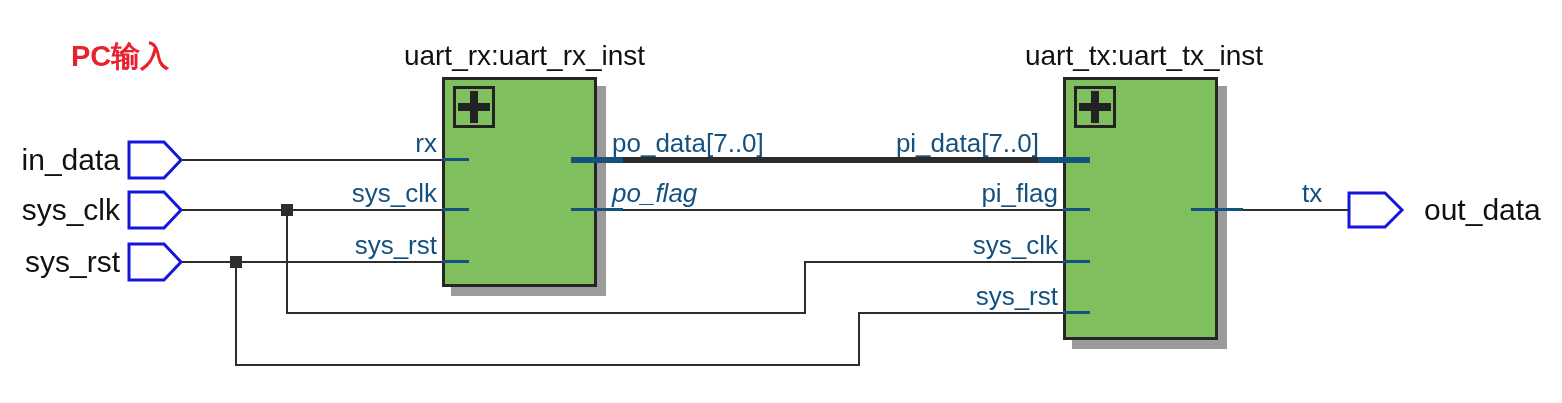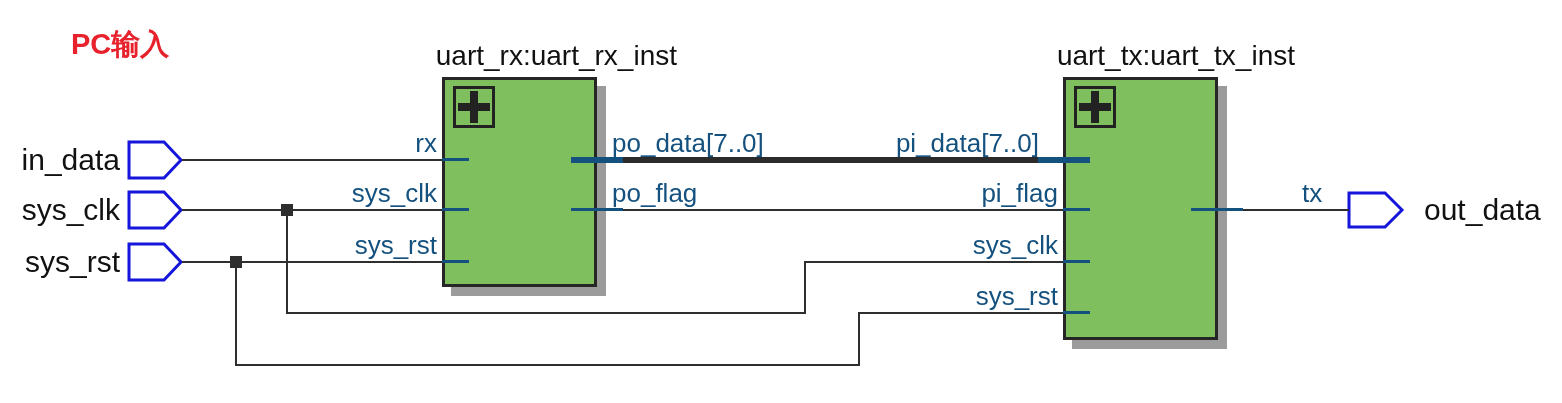--- a/index.html
+++ b/index.html
@@ -17,21 +17,21 @@
   }
   .pin-label.r{text-align:left;}
   .annotation{
     position:absolute;
     font-weight:bold;color:#e8222c;
     white-space:nowrap;line-height:32px;
   }
   .block-title{
     position:absolute;
     font-size:28px;line-height:30px;color:#111111;
-    text-align:right;white-space:nowrap;
+    text-align:center;white-space:nowrap;
   }
   .block{
     position:absolute;
     background:#7fbf5e;
     border:3px solid #262626;
     box-shadow:9px 9px 0 0 #9b9b9b;
     box-sizing:border-box;
   }
   .expand-box{
     position:absolute;left:8px;top:6px;
@@ -51,21 +51,21 @@
   .bus{position:absolute;background:#2b2b2b;}
   .stub{position:absolute;background:#14517f;}
   .junction{position:absolute;width:12px;height:12px;background:#2e2e2e;}
   .pin-sym{position:absolute;}
 </style>
 </head>
 <body>
 
 <div id="canvas">
 
-  <div class="annotation" style="left:71px;top:28px;font-size:29px;">PC输入</div>
+  <div class="annotation" style="left:71px;top:40px;font-size:29px;">PC输入</div>
 
   <div class="block-title" style="left:372px;top:41px;width:305px;">uart_rx:uart_rx_inst</div>
   <div class="block-title" style="left:993px;top:41px;width:302px;">uart_tx:uart_tx_inst</div>
 
   <div class="pin-label r" style="right:1442px;top:144px;">in_data</div>
   <div class="pin-label r" style="right:1442px;top:194px;">sys_clk</div>
   <div class="pin-label r" style="right:1442px;top:246px;">sys_rst</div>
 
   <div class="pin-label" style="left:1424px;top:194px;">out_data</div>
 
@@ -123,21 +123,21 @@
   <div class="stub" style="left:1038px;top:157px;width:52px;height:6px;"></div>
   <div class="stub" style="left:1063px;top:208px;width:27px;height:3px;"></div>
   <div class="stub" style="left:1063px;top:260px;width:27px;height:3px;"></div>
   <div class="stub" style="left:1063px;top:311px;width:27px;height:3px;"></div>
   <div class="stub" style="left:1191px;top:208px;width:52px;height:3px;"></div>
 
   <div class="port-label r" style="right:1125px;top:129px;">rx</div>
   <div class="port-label r" style="right:1125px;top:179px;">sys_clk</div>
   <div class="port-label r" style="right:1125px;top:231px;">sys_rst</div>
   <div class="port-label" style="left:612px;top:129px;">po_data[7..0]</div>
-  <div class="port-label" style="left:612px;top:179px;">po_flag</div>
+  <div class="port-label" style="left:612px;top:179px;font-style:italic;">po_flag</div>
 
   <div class="port-label r" style="right:523px;top:129px;">pi_data[7..0]</div>
   <div class="port-label r" style="right:504px;top:179px;">pi_flag</div>
   <div class="port-label r" style="right:504px;top:231px;">sys_clk</div>
   <div class="port-label r" style="right:504px;top:282px;">sys_rst</div>
   <div class="port-label" style="left:1302px;top:179px;">tx</div>
 
 </div>
 
 </body></html>

